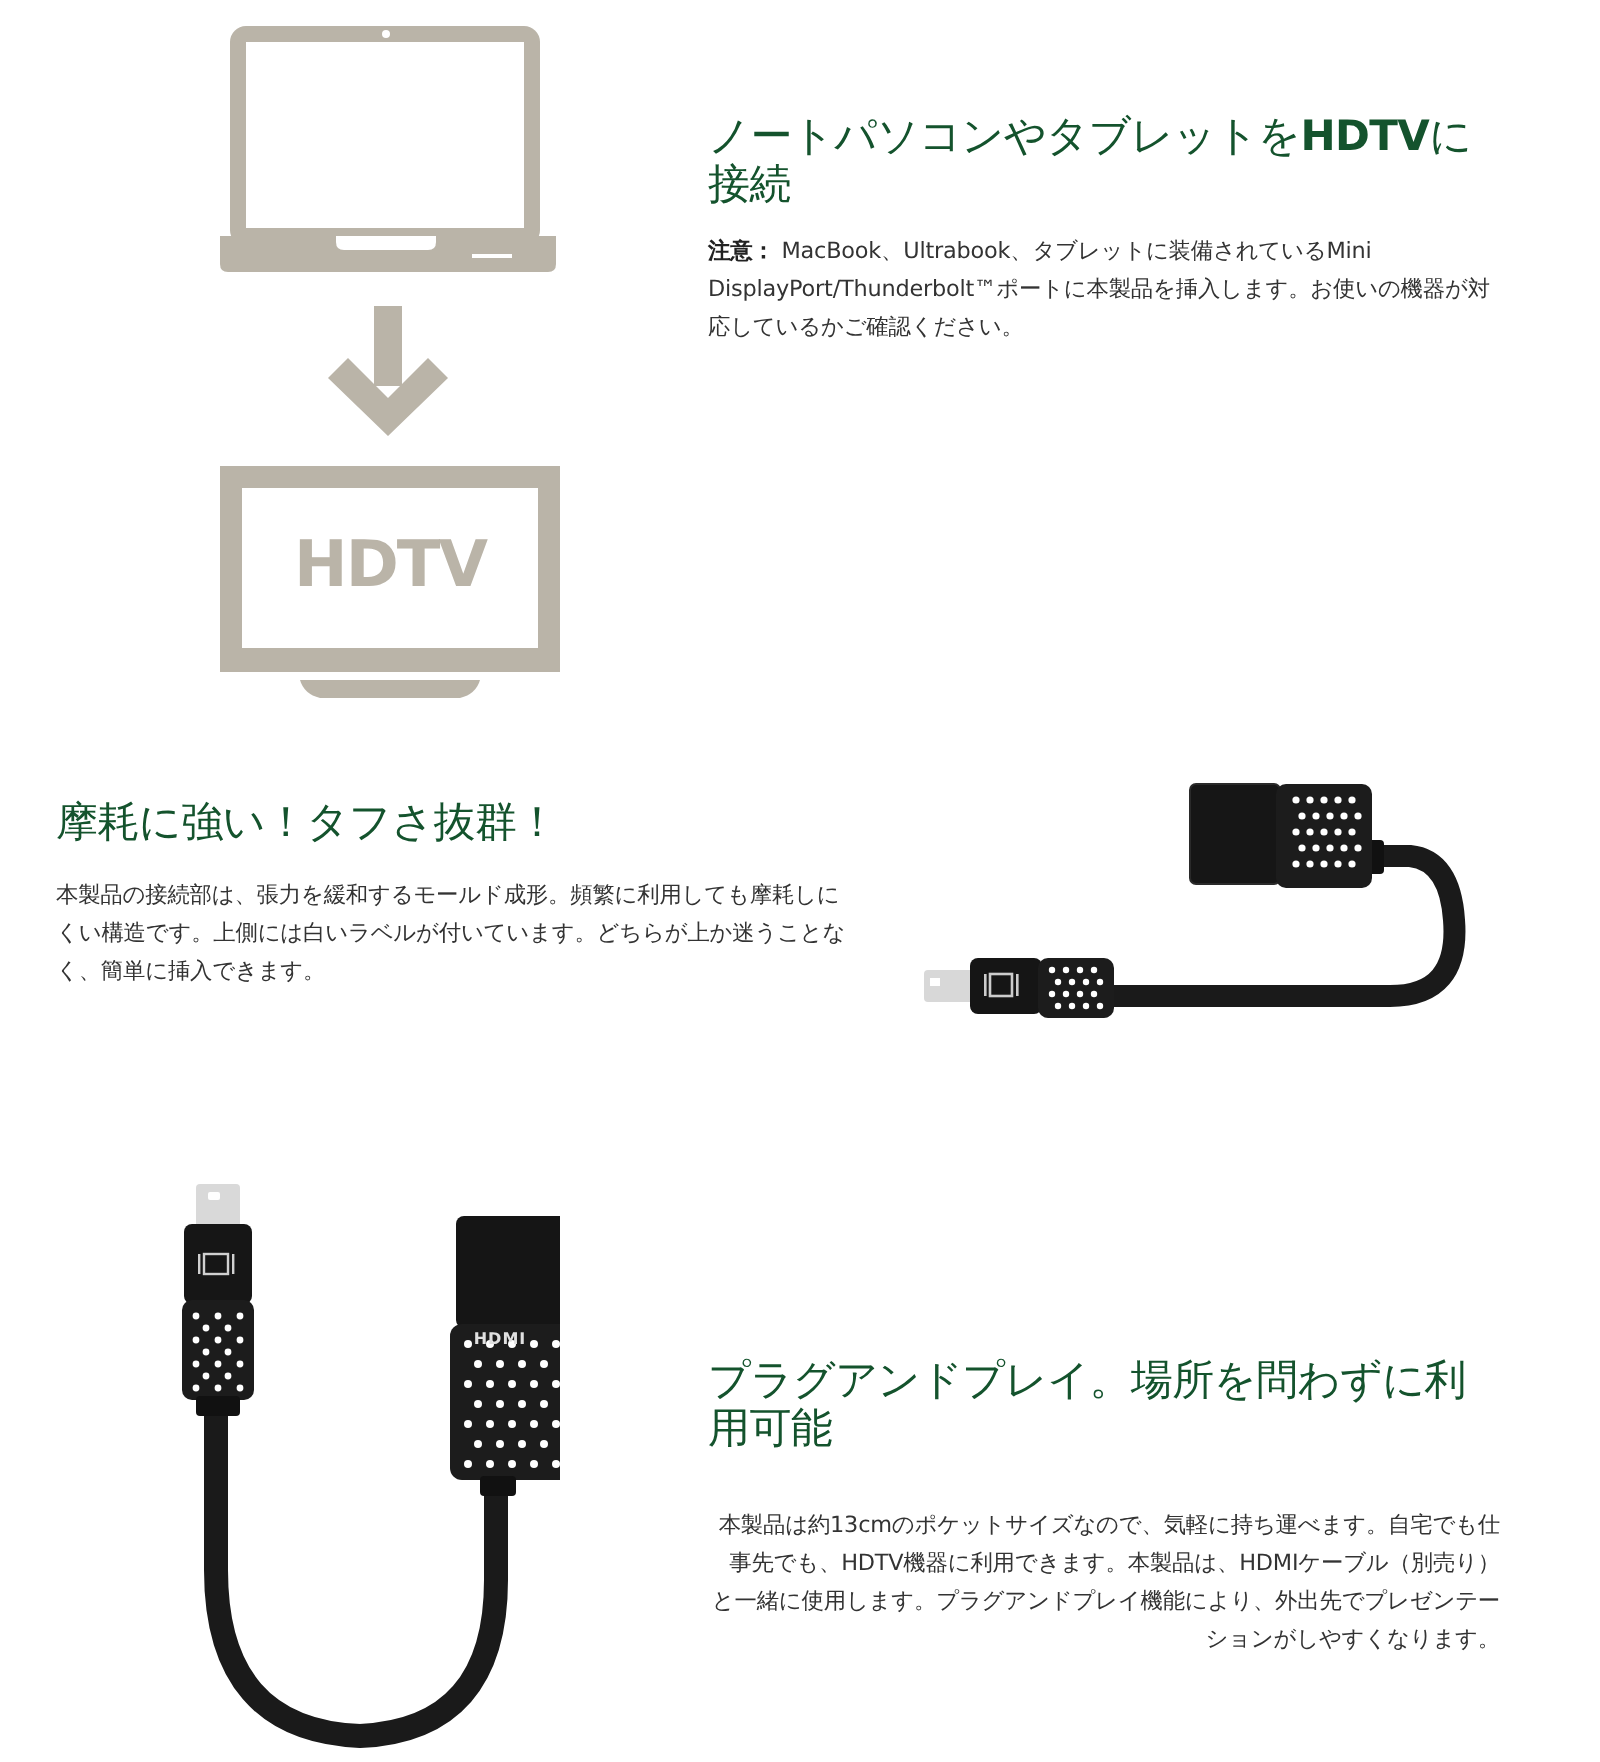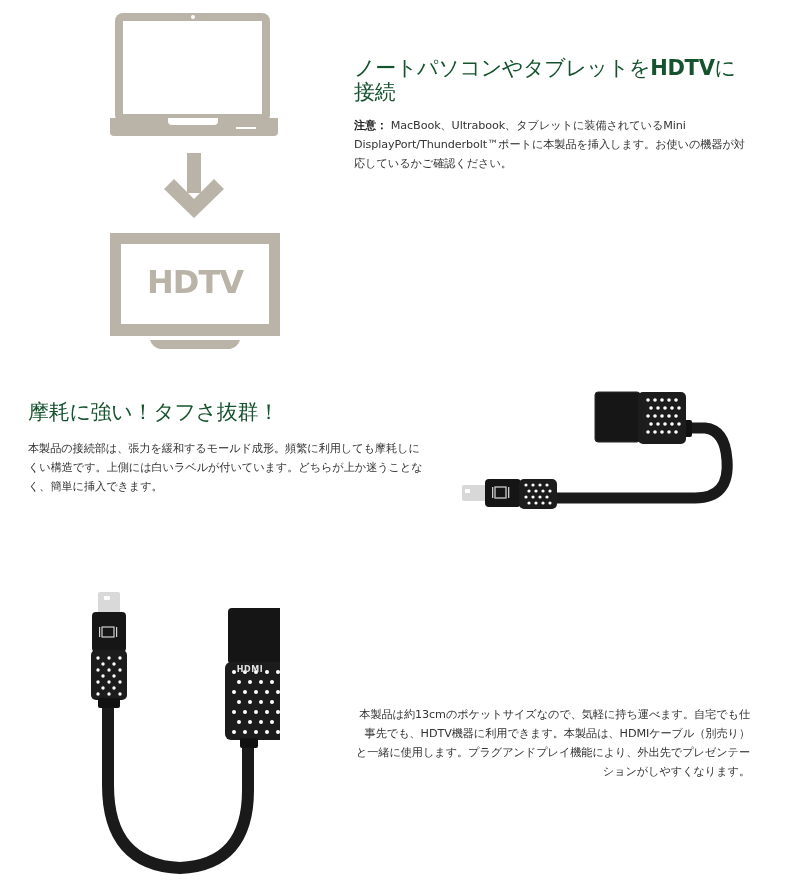--- a/index.html
+++ b/index.html
@@ -190,15 +190,16 @@
         <circle cx="165" cy="142" r="2"></circle>
         <circle cx="176" cy="142" r="2"></circle>
         <circle cx="187" cy="142" r="2"></circle>
         <circle cx="198" cy="142" r="2"></circle>
     </g>
     <rect x="160" y="148" width="18" height="10" rx="2" fill="#111"></rect>
   </svg>
   <div class="abs" style="left:220px;top:54px;width:60px;text-align:center;font-family:'DejaVu Sans',sans-serif;font-weight:bold;font-size:8px;letter-spacing:0.5px;color:#e0e0e0;margin-top:31px;">HDMI</div>
 
   <div class="abs" style="left:354px;top:98px;width:400px;">
+    <h2 class="ttl" style="width:395px;">プラグアンドプレイ。場所を問わずに利用可能</h2>
     <p class="body" style="margin-top:27px;width:396px;text-align:right;">本製品は約13cmのポケットサイズなので、気軽に持ち運べます。自宅でも仕事先でも、HDTV機器に利用できます。本製品は、HDMIケーブル（別売り）と一緒に使用します。プラグアンドプレイ機能により、外出先でプレゼンテーションがしやすくなります。</p>
   </div>
 </div>
 
 </body></html>

